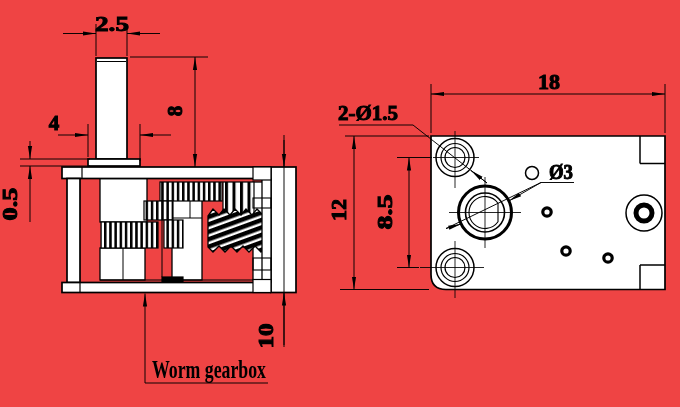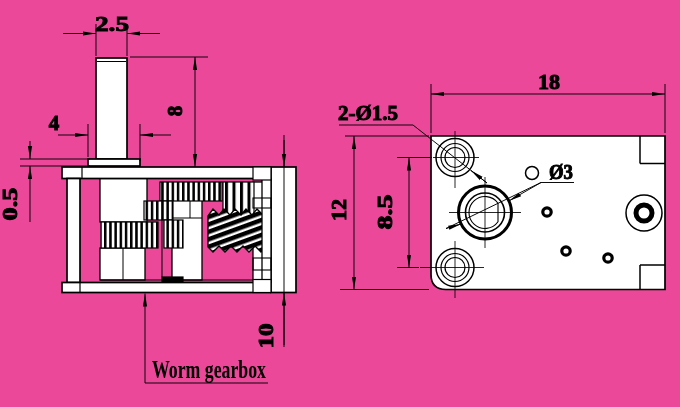--- a/index.html
+++ b/index.html
@@ -1,16 +1,16 @@
 <!DOCTYPE html>
 <html><head>
 <meta charset="utf-8">
 <style>
   html,body{margin:0;padding:0;background:#ffffff;}
-  #canvas{position:relative;width:680px;height:407px;background:#ec4899;overflow:hidden;
+  #canvas{position:relative;width:680px;height:407px;background:#ef4444;overflow:hidden;
           font-family:"Liberation Serif", serif;}
   svg{display:block;}
   text{fill:#000;font-family:"Liberation Serif", serif;font-weight:bold;}
   .dim{font-size:21px;}
   .lbl{font-size:20px;}
   .title{font-size:25px;}
 </style>
 </head>
 <body>
 

